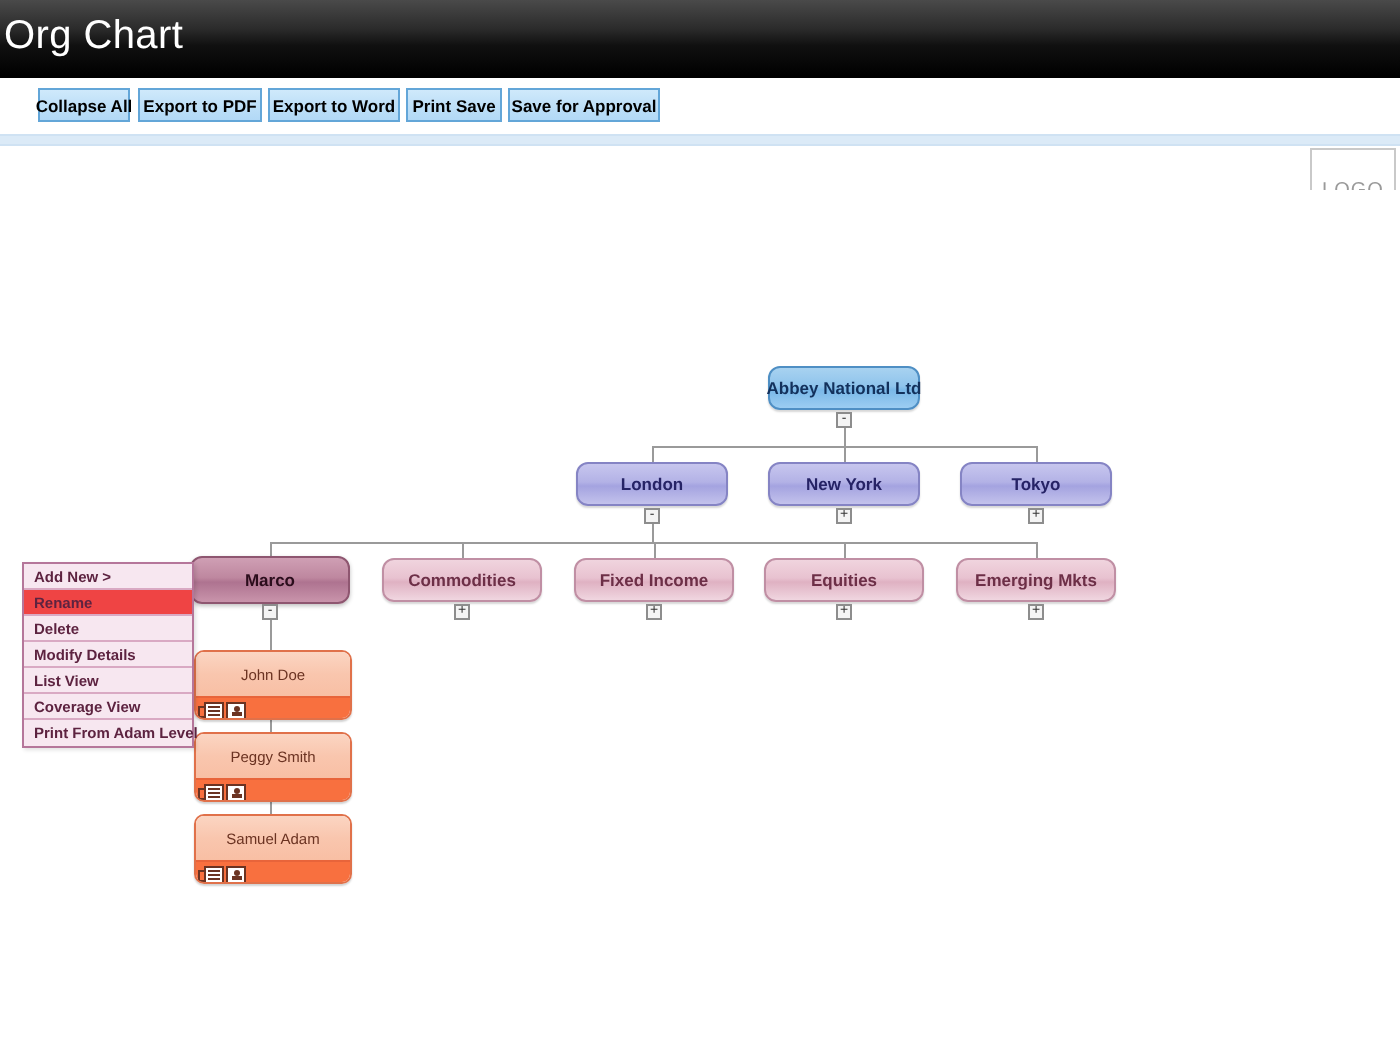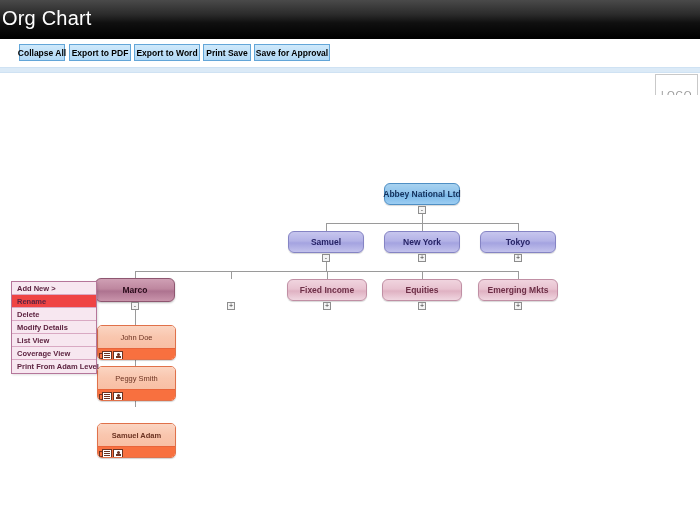--- a/index.html
+++ b/index.html
@@ -191,28 +191,29 @@
     <div class="ln lnv" style="left:327px;top:176px;height:8px;"></div>
     <div class="ln lnv" style="left:422px;top:176px;height:8px;"></div>
     <div class="ln lnv" style="left:518px;top:176px;height:8px;"></div>
 
     <div class="ln lnv" style="left:135px;top:212px;height:18px;"></div>
     <div class="ln lnv" style="left:135px;top:263px;height:8px;"></div>
     <div class="ln lnv" style="left:135px;top:304px;height:8px;"></div>
 
   <div class="node node-root" style="left: 384px; top: 88px;">Abbey National Ltd</div>
       <div class="tgl" style="left: 418px; top: 111px;">-</div>
-      <div class="node node-region" style="left: 288px; top: 136px;">Samuel</div>
+      <div class="node node-region" style="left: 288px; top: 136px;">London</div>
       <div class="tgl" style="left: 322px; top: 159px;">-</div>
       <div class="node node-region" style="left: 384px; top: 136px;">New York</div>
       <div class="tgl" style="left: 418px; top: 159px;">+</div>
       <div class="node node-region" style="left: 480px; top: 136px;">Tokyo</div>
       <div class="tgl" style="left: 514px; top: 159px;">+</div>
       <div class="node node-sel" style="left: 95px; top: 183px;">Marco</div>
       <div class="tgl" style="left: 131px; top: 207px;">-</div>
+      <div class="node node-desk" style="left: 191px; top: 184px;">Commodities</div>
       <div class="tgl" style="left: 227px; top: 207px;">+</div>
       <div class="node node-desk" style="left: 287px; top: 184px;">Fixed Income</div>
       <div class="tgl" style="left: 323px; top: 207px;">+</div>
       <div class="node node-desk" style="left: 382px; top: 184px;">Equities</div>
       <div class="tgl" style="left: 418px; top: 207px;">+</div>
       <div class="node node-desk" style="left: 478px; top: 184px;">Emerging Mkts</div>
       <div class="tgl" style="left: 514px; top: 207px;">+</div>
       <div class="person" style="left: 97px; top: 271px;">
         <div class="pname">Peggy Smith</div>
         <div class="pfoot">
@@ -238,21 +239,21 @@
             <i></i>
             <i></i>
             <i></i>
           </div>
           <div class="ico ico-card">
             <i></i>
             <u></u>
           </div>
         </div>
       </div>
-      <div class="person" style="left: 97px; top: 328px; font-weight: bold;">
+      <div class="person" style="left: 97px; top: 312px;">
         <div class="pname">Samuel Adam</div>
         <div class="pfoot">
           <div class="ico-tab"></div>
           <div class="ico ico-list">
             <i></i>
             <i></i>
             <i></i>
             <i></i>
           </div>
           <div class="ico ico-card">

